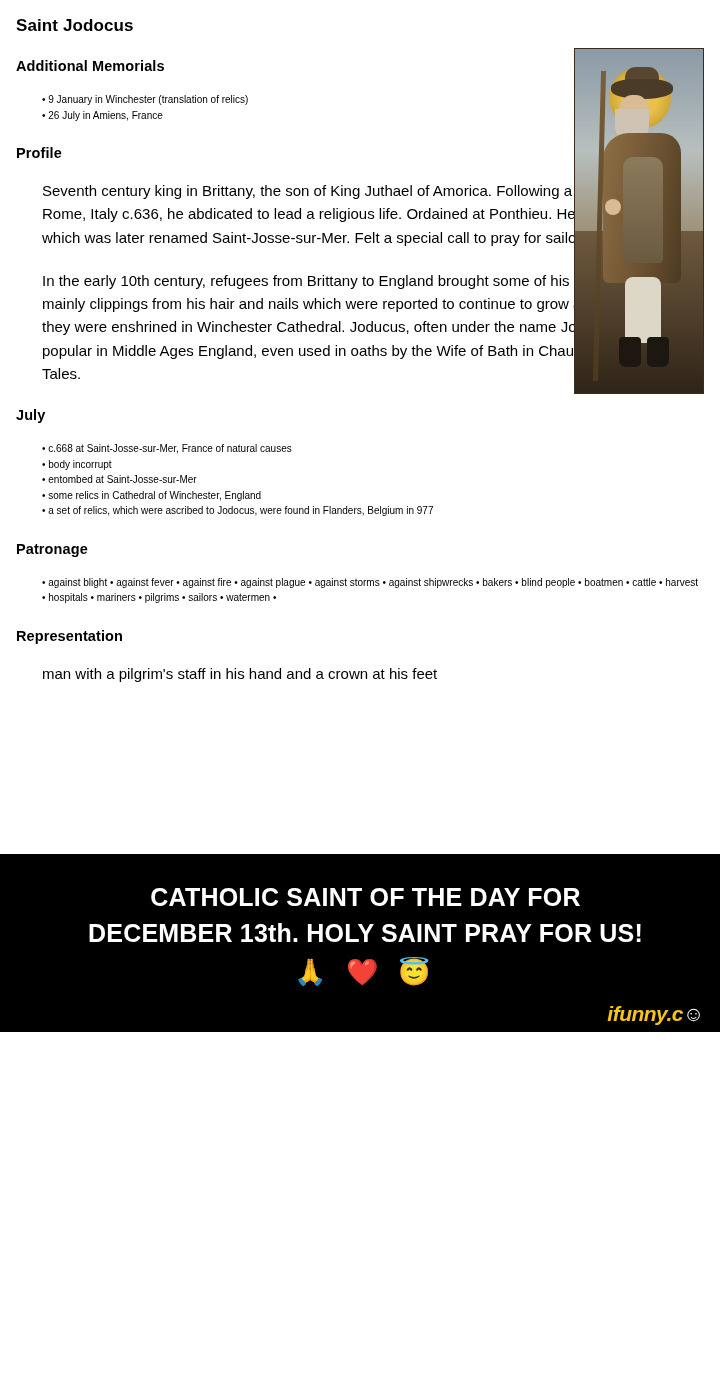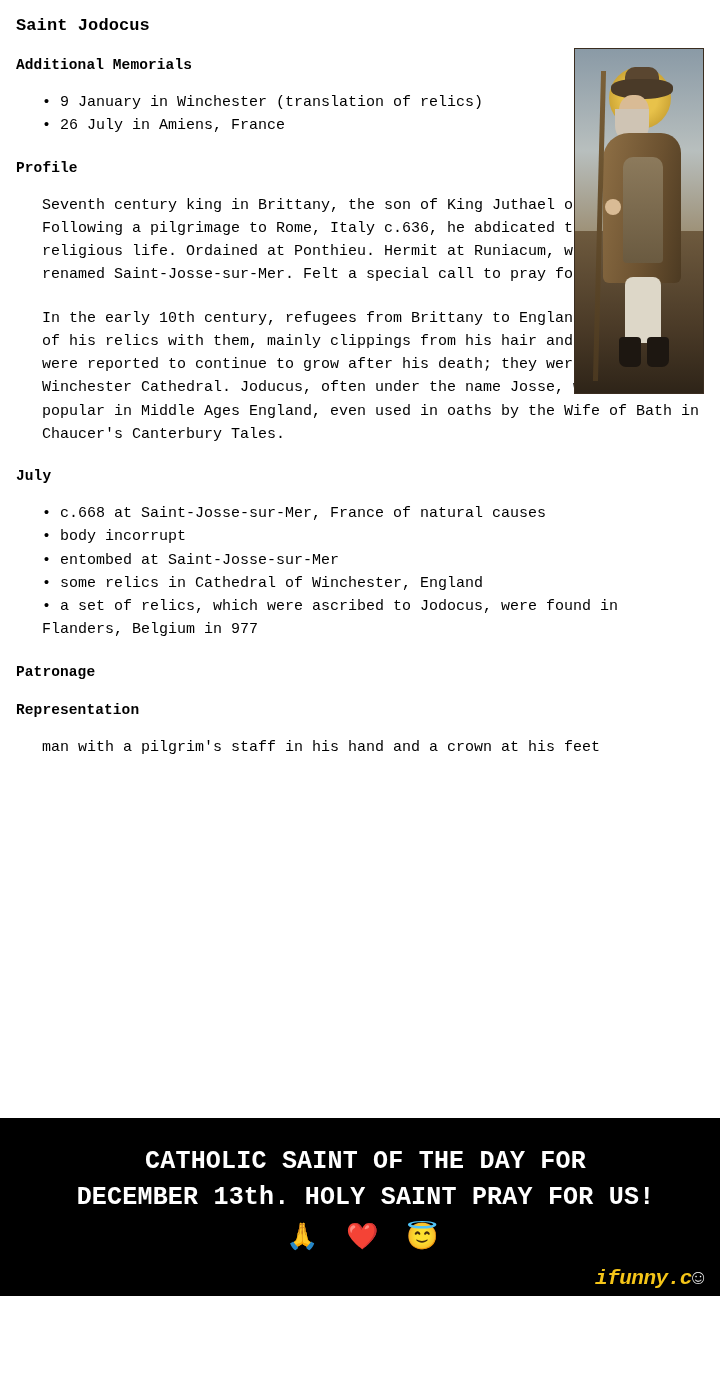--- a/index.html
+++ b/index.html
@@ -10,25 +10,24 @@
   body {
     width: 720px;
     height: 1391px;
     font-family: "Liberation Sans", sans-serif;
     color: #000000;
     overflow: hidden;
     position: relative;
   }
   .page {
     width: 720px;
-    height: 1296px;
+    height: 1032px;
     position: relative;
     background: #ffffff;
     box-sizing: border-box;
-    font-family: Liberation Mono, monospace;
   }
   .content {
     padding: 10px 16px 0 16px;
     box-sizing: border-box;
     position: relative;
   }
   h1.title {
     font-size: 17px;
     font-weight: bold;
     margin: 6px 0 22px 0;
@@ -47,21 +46,21 @@
     font-size: 15px;
     line-height: 1.55;
     margin: 0 0 0 26px;
     max-width: 670px;
   }
   .para + .para {
     margin-top: 20px;
   }
   .list {
     margin: 0 0 0 26px;
-    font-size: 15px;
+    font-size: 10px;
     line-height: 1.55;
   }
   .list div {
     white-space: normal;
   }
   .aka {
     margin-left: 26px;
     font-size: 15px;
     line-height: 1.58;
     max-width: 560px;
@@ -257,20 +256,21 @@
         <div>• c.668 at Saint-Josse-sur-Mer, France of natural causes</div>
         <div>• body incorrupt</div>
         <div>• entombed at Saint-Josse-sur-Mer</div>
         <div>• some relics in Cathedral of Winchester, England</div>
         <div>• a set of relics, which were ascribed to Jodocus, were found in Flanders, Belgium in 977</div>
       </div>
     </div>
 
     <div class="block">
       <h2 class="section">Patronage</h2>
+      <div class="list">• against blight • against fever • against fire • against plague • against storms • against shipwrecks • bakers • blind people • boatmen • cattle • harvest • hospitals • mariners • pilgrims • sailors • watermen •</div>
     </div>
 
     <div class="block">
       <h2 class="section">Representation</h2>
       <div class="body-text">man with a pilgrim's staff in his hand and a crown at his feet</div>
     </div>
 
   </div>
 
   <div class="banner">

